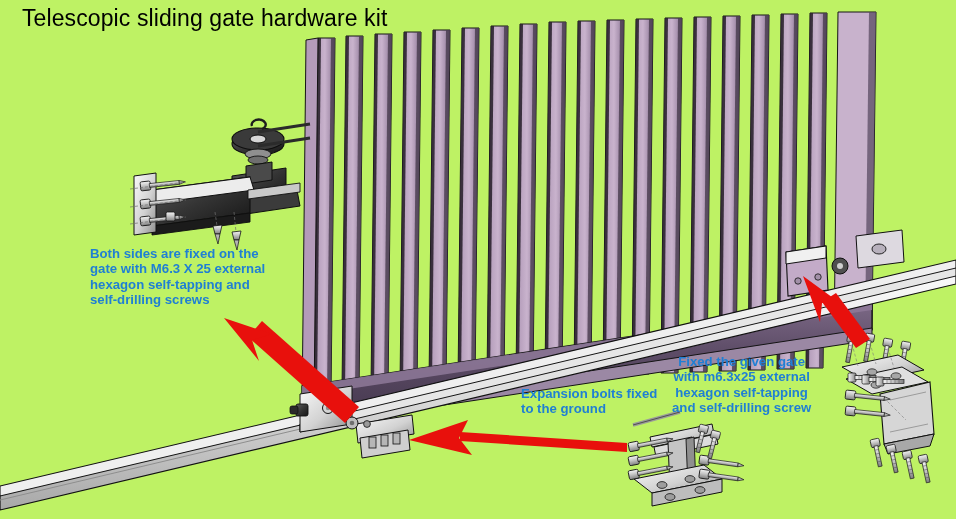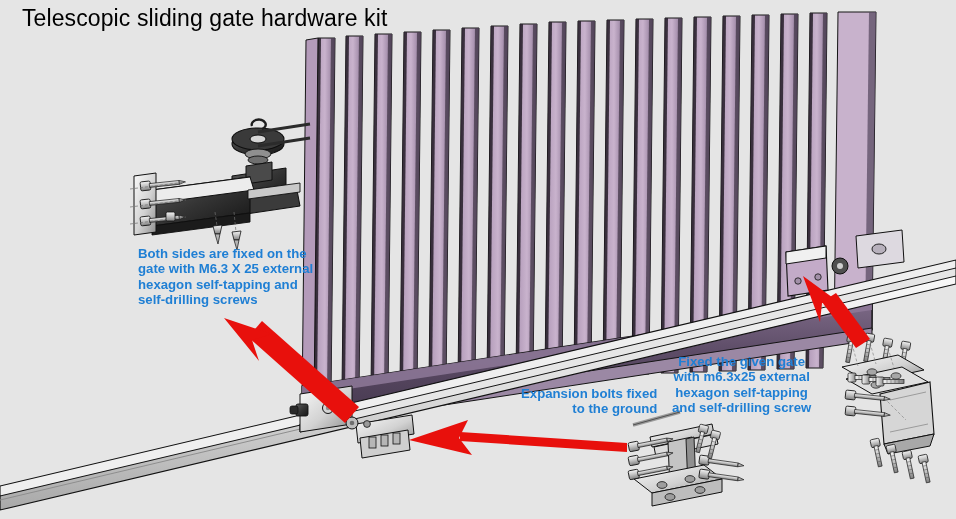--- a/index.html
+++ b/index.html
@@ -1,28 +1,28 @@
 <!DOCTYPE html>
 <html><head>
 <meta charset="utf-8">
 <style>
   html,body{margin:0;padding:0;background:#ffffff;}
   body{width:956px;height:519px;overflow:hidden;
        font-family:"Liberation Sans","DejaVu Sans",sans-serif;}
-  #stage{position:relative;width:956px;height:519px;background:#e5e5e5;}
+  #stage{position:relative;width:956px;height:519px;background:#bef264;}
 
   
   #title{position:absolute;left:22px;top:4px;font-size:23px;line-height:28px;
          color:#000;white-space:nowrap;letter-spacing:.1px;}
 
   
   .note{position:absolute;color:#1f7fd4;font-weight:bold;font-size:13.2px;
         line-height:15.3px;white-space:pre-line;}
-  #note-left{left:90px;top:246px;text-align:left;margin-left:48px;}
-  #note-mid{left:521px;top:386px;text-align:right;}
+  #note-left{left:90px;top:246px;text-align:left;}
+  #note-mid{left:521px;top:386px;text-align:left;}
   #note-right{left:672px;top:341px;text-align:center;margin-top:13px;}
 
   
   .layer{position:absolute;left:0;top:0;width:956px;height:519px;}
   #art{z-index:2;}
   #arrows{z-index:4;}
   #notes-layer{z-index:5;}
 </style>
 </head>
 <body>

